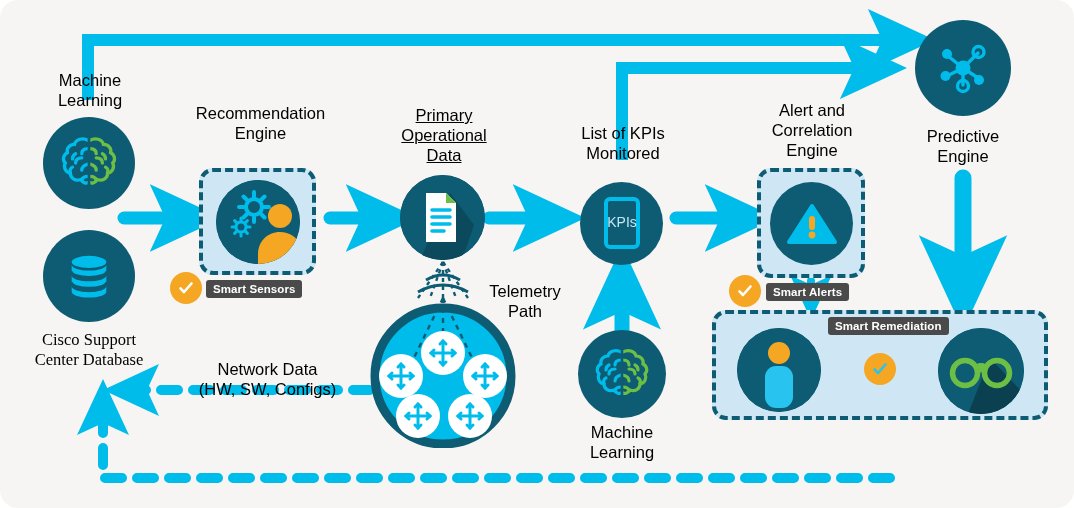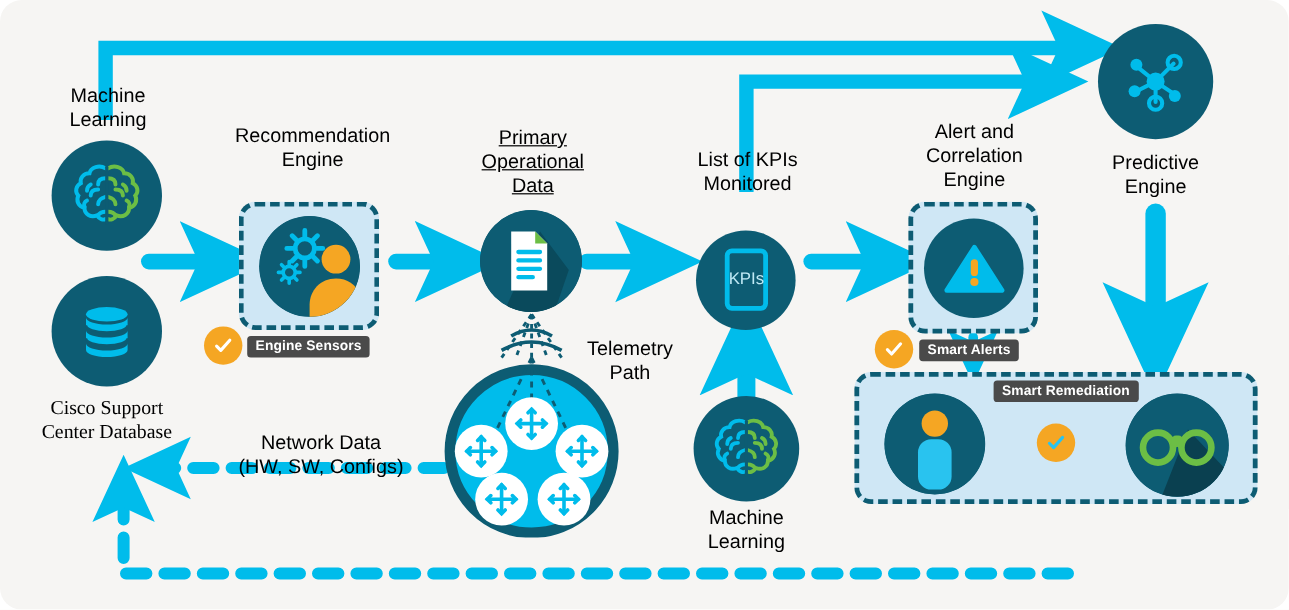--- a/index.html
+++ b/index.html
@@ -166,21 +166,21 @@
         <circle cx="64" cy="36" r="12" fill="#f5a623"></circle>
         <path d="M64 52c-13 0-22 10-22 22v14h44V74c0-12-9-22-22-22z" fill="#f5a623"></path>
       </g>
     </svg>
   </div>
   <div class="check" style="left:170px;top:272px;">
     <svg width="18" height="18" viewBox="0 0 18 18">
       <path d="M3.5 9.4 L7 13 L14.5 4.5" stroke="#ffffff" stroke-width="2.6" fill="none" stroke-linecap="round" stroke-linejoin="round"></path>
     </svg>
   </div>
-  <div class="tag" style="left:206px;top:280px;">Engine Sensors</div>
+  <div class="tag" style="left:206px;top:280px;">Smart Sensors</div>
 
   <div class="lbl" style="left:175px;top:325px;width:185px;margin-top:34px;">Network Data
 (HW, SW, Configs)</div>
 
   <div class="lbl" style="left:375px;top:105px;width:138px;text-decoration:underline;">Primary
 Operational
 Data</div>
 
   <div class="circ" style="left:400px;top:175px;width:85px;height:85px;">
     <svg class="ic" width="85" height="85" viewBox="0 0 85 85">
@@ -250,21 +250,21 @@
             <path d="M-3,-9 L0,-12 L3,-9 M-3,9 L0,12 L3,9 M-9,-3 L-12,0 L-9,3 M9,-3 L12,0 L9,3"></path>
           </g>
         </g>
       </g>
     </svg>
   </div>
 
   <div class="lbl" style="left:552px;top:123px;width:142px;">List of KPIs
 Monitored</div>
 
-  <div class="circ" style="left:580px;top:192px;width:83px;height:83px;">
+  <div class="circ" style="left:580px;top:182px;width:83px;height:83px;">
     <svg class="ic" width="48" height="56" viewBox="0 0 48 56">
       <rect x="8" y="3" width="32" height="48" rx="4" fill="none" stroke="#00bceb" stroke-width="4"></rect>
       <path d="M21 49 h6 l-3 3z" fill="#00bceb"></path>
       <text x="24" y="31" fill="#bfe9f5" font-family="'Liberation Sans',sans-serif" font-size="14" text-anchor="middle">KPIs</text>
     </svg>
   </div>
 
   <div class="circ" style="left:578px;top:330px;width:88px;height:88px;">
     <svg class="ic" width="64" height="64" viewBox="0 0 64 64">
       <g fill="none" stroke-width="3.2" stroke-linecap="round">

